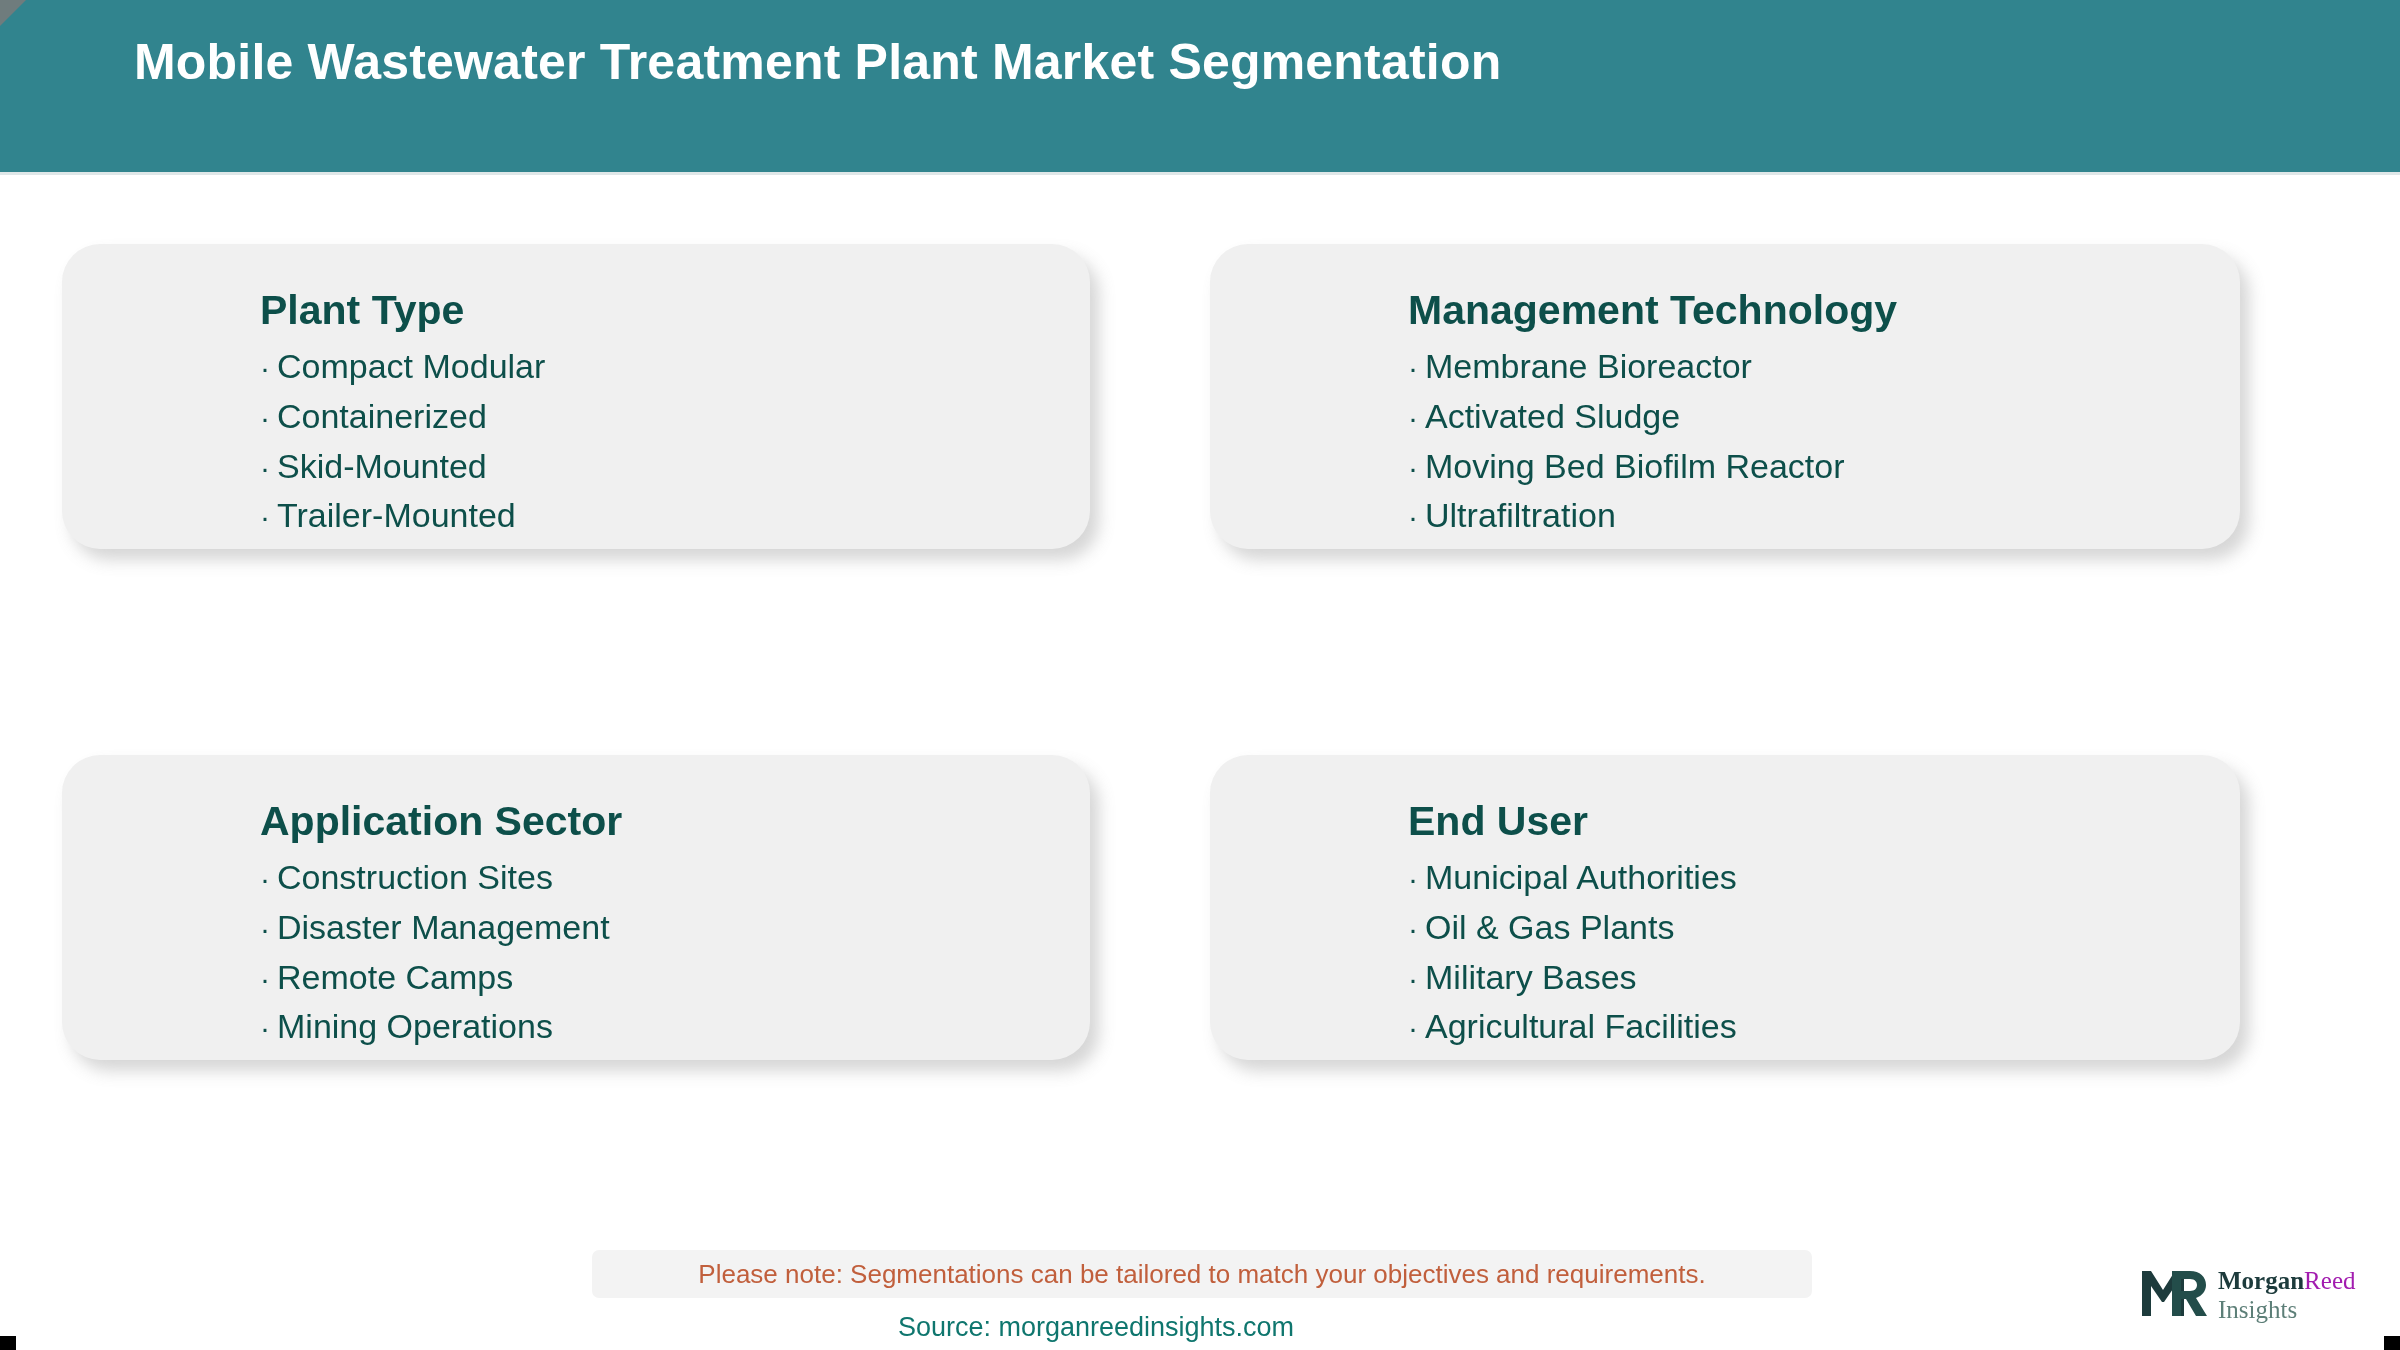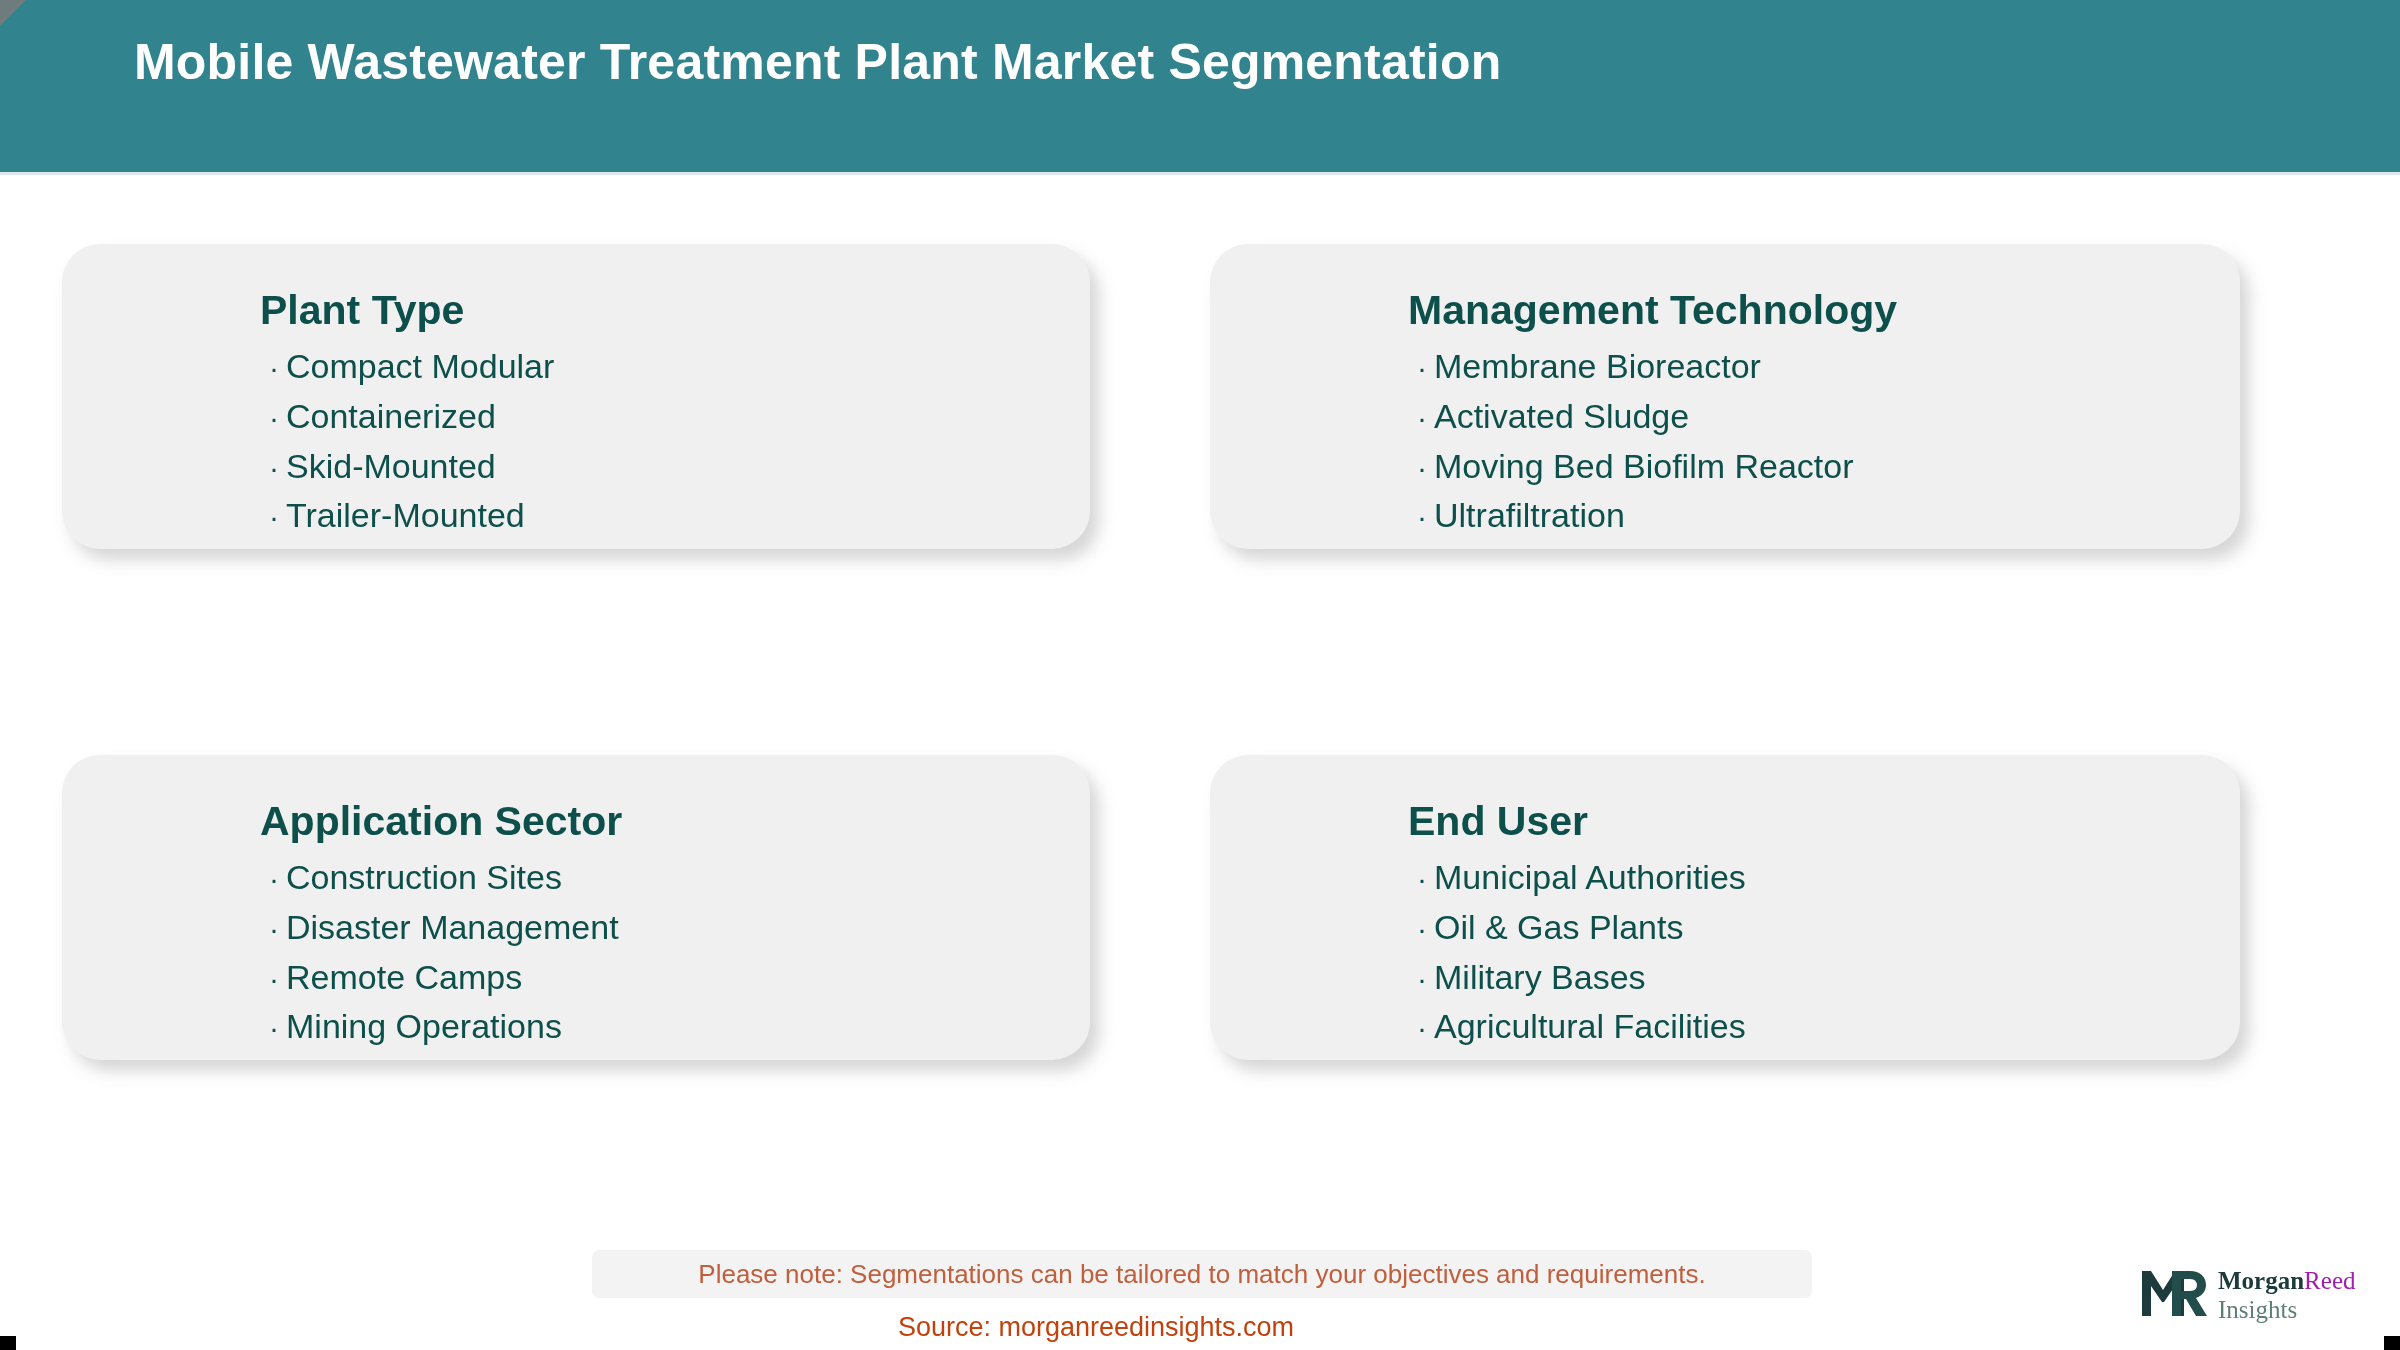--- a/index.html
+++ b/index.html
@@ -84,21 +84,21 @@
   .card-heading {
     font-size: 41px;
     font-weight: bold;
     color: #0d4f4a;
     margin: 0 0 10px 0;
     line-height: 1.08;
     white-space: nowrap;
   }
   .card-list {
     list-style: none;
-    margin: 9px;
+    margin: 0;
     padding: 0;
   }
   .card-list li {
     font-size: 34px;
     color: #0d4f4a;
     line-height: 1.46;
     white-space: nowrap;
   }
   .bullet-dot {
     display: inline-block;
@@ -133,21 +133,21 @@
     color: #c15f3c;
     white-space: nowrap;
   }
   .source-text {
     position: absolute;
     left: 0;
     top: 80px;
     width: 2192px;
     text-align: center;
     font-size: 27px;
-    color: #c2410c;
+    color: #0f766e;
   }
 
   
   .logo-block {
     position: absolute;
     left: 2140px;
     top: 1262px;
     width: 236px;
     height: 66px;
     display: flex;

